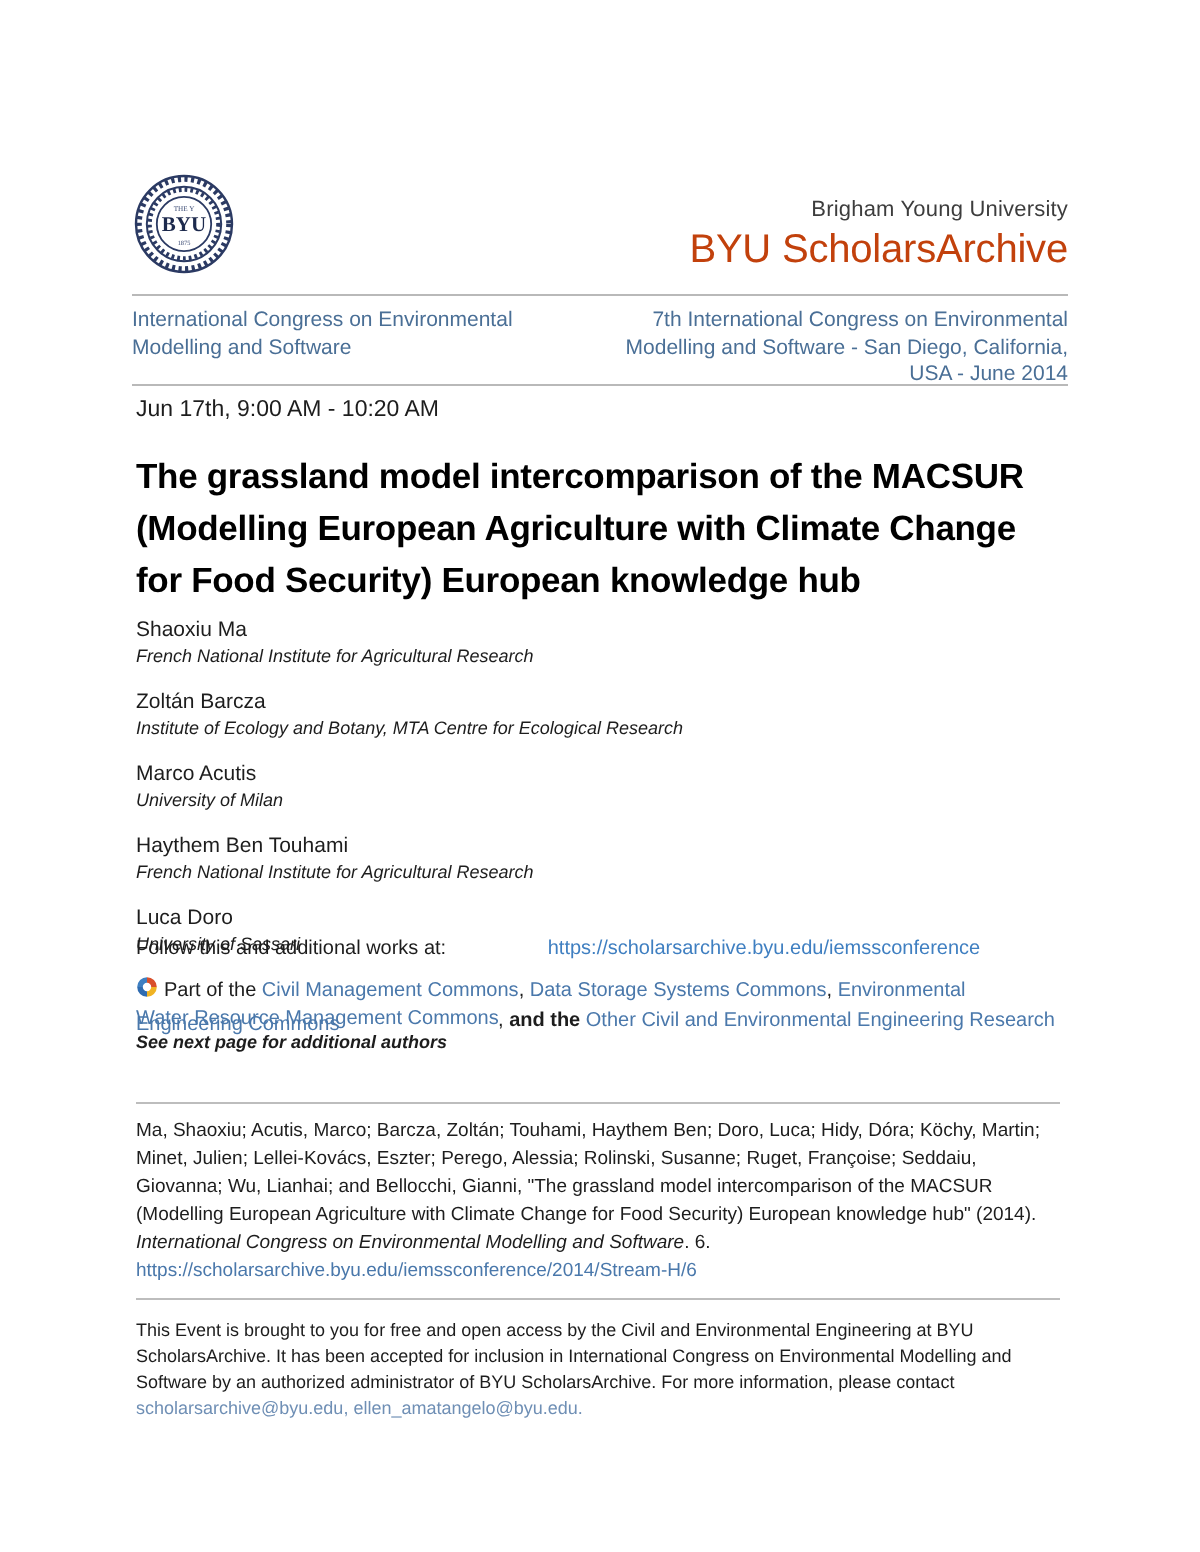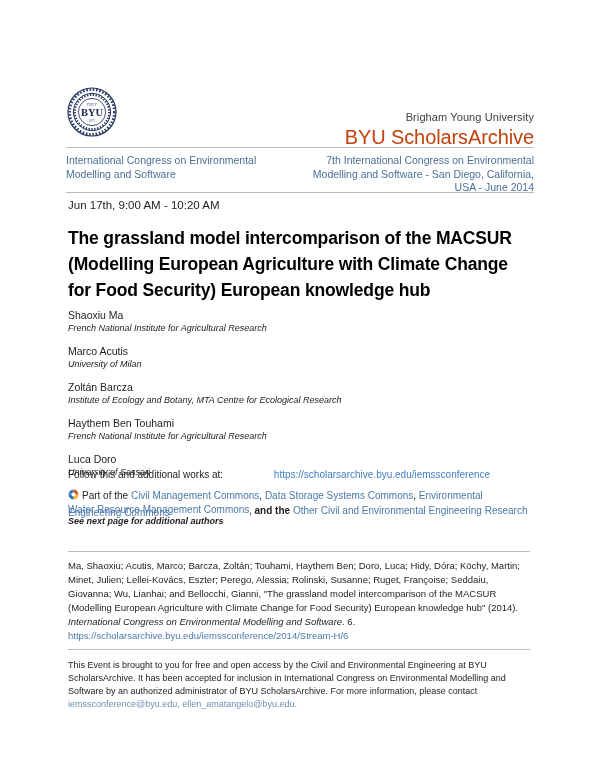--- a/index.html
+++ b/index.html
@@ -32,21 +32,21 @@
     height: 62px;
   }
   .seal {
     position: absolute;
     left: 0; top: 0;
     width: 52px; height: 52px;
   }
   .brand {
     position: absolute;
     right: 0;
-    top: 24px;
+    top: 12px;
     text-align: right;
   }
   .brand-line1 {
     font-size: 11px;
     color: #3d3d3d;
     letter-spacing: .1px;
     line-height: 14px;
   }
   .brand-line2 {
     font-size: 20px;
@@ -269,26 +269,26 @@
   <div class="title">
     <b>The grassland model intercomparison of the MACSUR (Modelling </b><b>European Agriculture with Climate Change for Food Security) </b><b>European knowledge hub</b>
   </div>
 
   <div class="authors">
     <div class="author">
       <div class="author-name">Shaoxiu Ma</div>
       <div class="author-affil">French National Institute for Agricultural Research</div>
     </div>
     <div class="author">
+      <div class="author-name">Zoltán Barcza</div>
+      <div class="author-affil">Institute of Ecology and Botany, MTA Centre for Ecological Research</div>
+    </div>
+    <div class="author">
       <div class="author-name">Marco Acutis</div>
       <div class="author-affil">University of Milan</div>
-    </div>
-    <div class="author">
-      <div class="author-name">Zoltán Barcza</div>
-      <div class="author-affil">Institute of Ecology and Botany, MTA Centre for Ecological Research</div>
     </div>
     <div class="author">
       <div class="author-name">Haythem Ben Touhami</div>
       <div class="author-affil">French National Institute for Agricultural Research</div>
     </div>
     <div class="author">
       <div class="author-name">Luca Doro</div>
     </div>
   </div>
 
@@ -333,16 +333,16 @@
     <span>"The grassland model intercomparison of the MACSUR (Modelling European Agriculture with Climate Change for Food Security) European knowledge hub"</span>
     <span>(2014).</span>
     <i>International Congress on Environmental Modelling and Software</i><span>. 6.</span><br>
     <a href="#">https://scholarsarchive.byu.edu/iemssconference/2014/Stream-H/6</a>
   </div>
 
   <div class="body-rule r2"></div>
 
   <div class="footer">
     <span>This Event is brought to you for free and open access by the Civil and Environmental Engineering at BYU ScholarsArchive. It has been accepted for inclusion in International Congress on Environmental Modelling and Software by an authorized administrator of BYU ScholarsArchive. For more information, please contact</span>
-    <a href="#">iemssconference@byu.edu, ellen_amatangelo@byu.edu.</a>
+    <a href="#">scholarsarchive@byu.edu, ellen_amatangelo@byu.edu.</a>
   </div>
 
 </div>
 
 </body></html>

